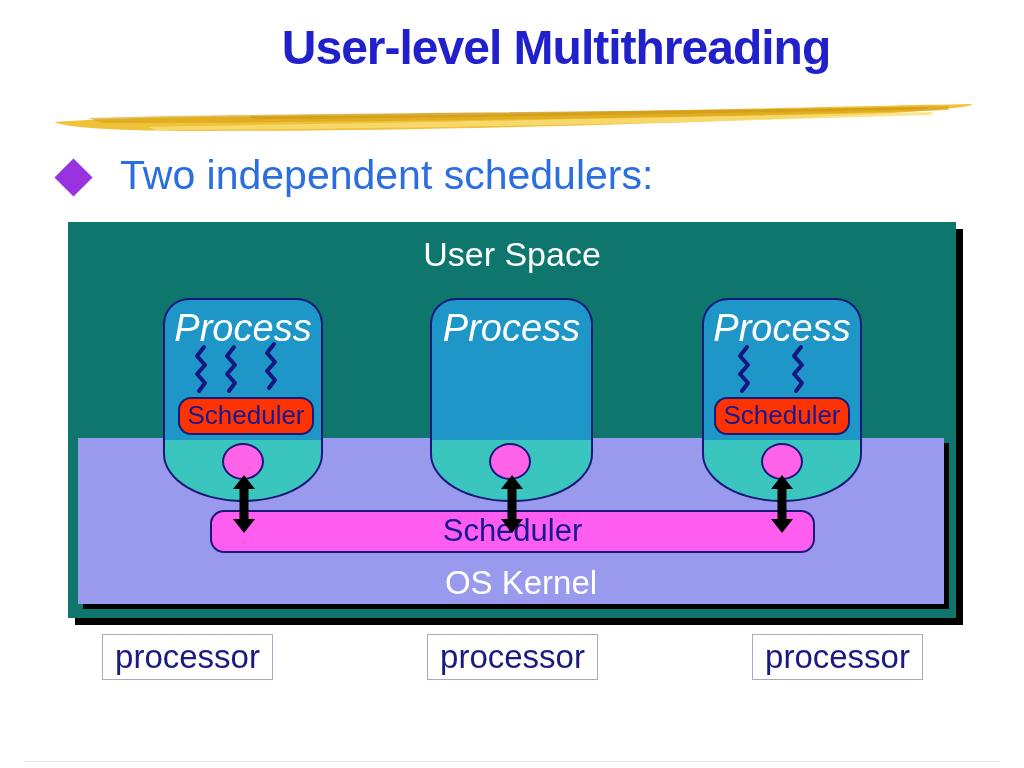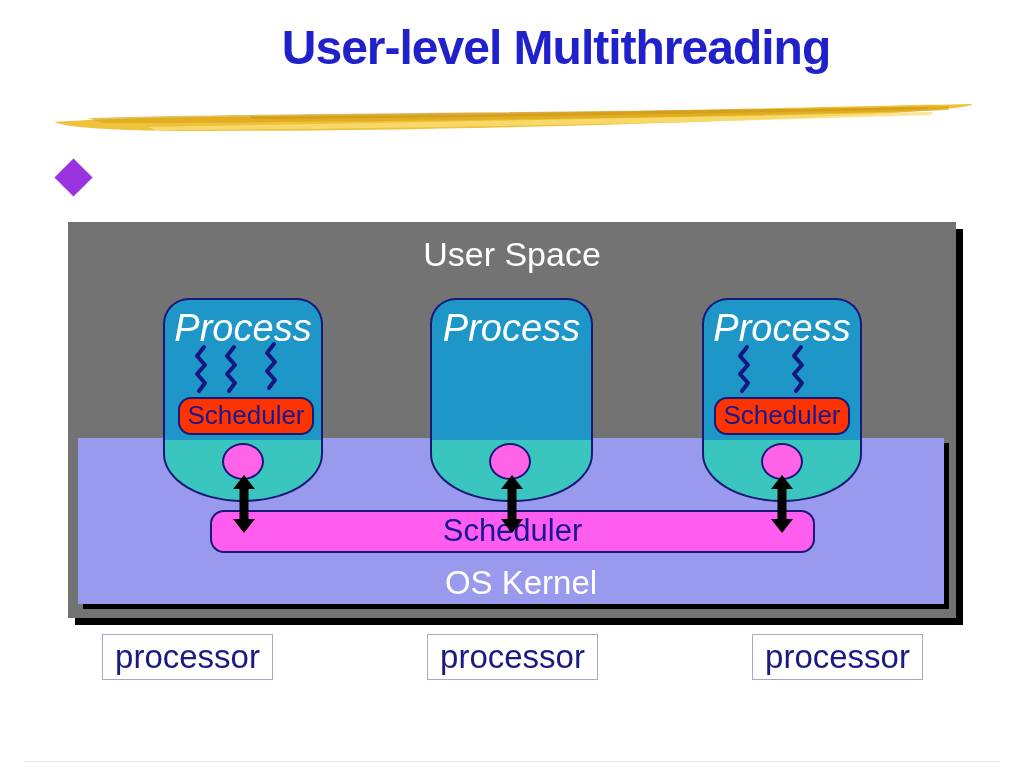--- a/index.html
+++ b/index.html
@@ -21,21 +21,21 @@
     position:absolute; left:60px; top:164px; width:27px; height:27px;
     background:#9933E0; transform:rotate(45deg);
   }
   .bullet-text {
     position:absolute; left:120px; top:152px;
     font-size:41px; color:#2A6EE0;
   }
   
   .outer {
     position:absolute; left:68px; top:222px; width:888px; height:396px;
-    background:#737373; box-shadow:7px 7px 0 #000000;
+    background:#0f766e; box-shadow:7px 7px 0 #000000;
   }
   .user-space-label {
     position:absolute; left:0; top:13px; width:100%; text-align:center;
     color:#ffffff; font-size:34px; z-index:2;
   }
   
   .kernel {
     position:absolute; left:10px; top:216px; width:866px; height:166px;
     background:#9999EE; box-shadow:5px 5px 0 #000000; z-index:1;
   }
@@ -96,20 +96,21 @@
   <div class="title">User-level Multithreading</div>
 
   <svg class="brush" viewBox="0 0 930 54" preserveAspectRatio="none">
     <path d="M6,32 C120,24 280,28 460,24 C650,20 810,16 924,14 C926,18 850,24 700,30 C520,37 310,41 150,41 C75,41 18,38 6,32 Z" fill="#F0C23A"></path>
     <path d="M40,28 C250,22 520,24 900,16 L901,20 C690,27 300,33 55,33 Z" fill="#D9A315" opacity="0.65"></path>
     <path d="M100,37 C320,33 610,28 885,22 L883,25 C640,33 350,39 108,40 Z" fill="#F9DE78" opacity="0.8"></path>
     <path d="M200,26 C420,22 700,20 880,17 L880,19 C660,24 380,28 205,29 Z" fill="#C89010" opacity="0.45"></path>
   </svg>
 
   <div class="bullet-diamond"></div>
+  <div class="bullet-text">Two independent schedulers:</div>
 
   <div class="outer">
 
     <div class="user-space-label">User Space</div>
 
     <div class="kernel">
       <div class="os-kernel-label">OS Kernel</div>
     </div>
 
     <div class="process" style="left:95px;">

